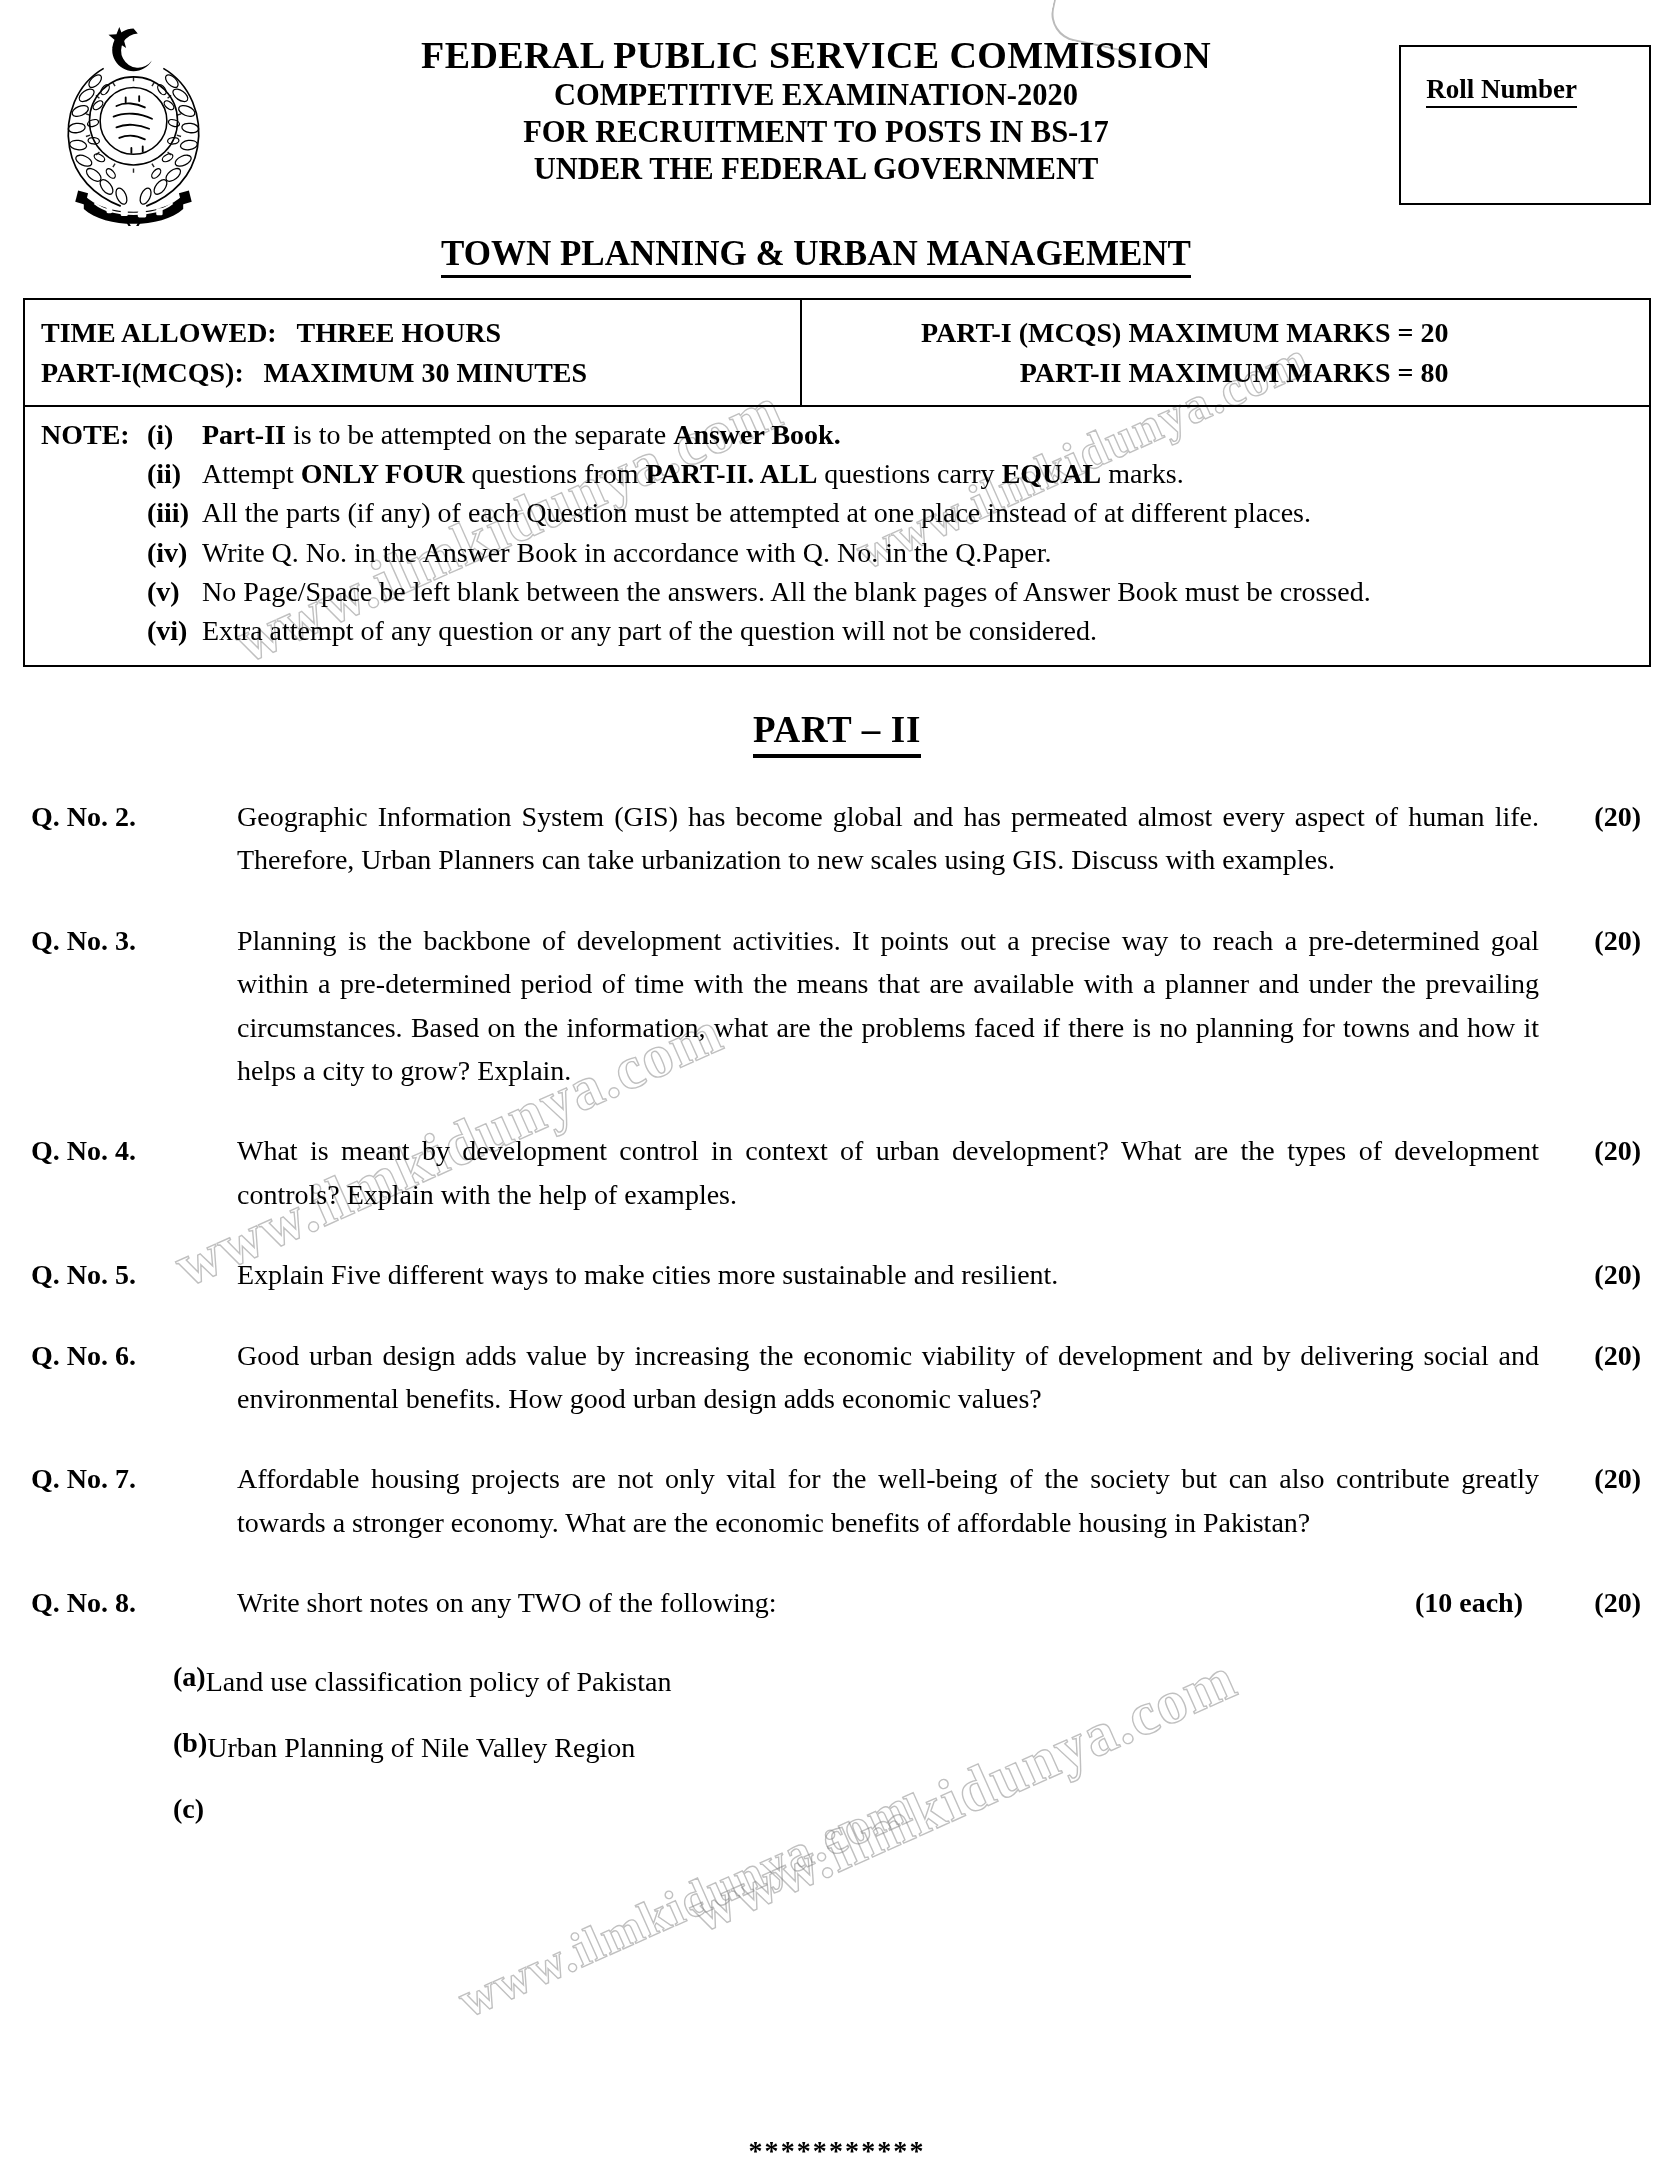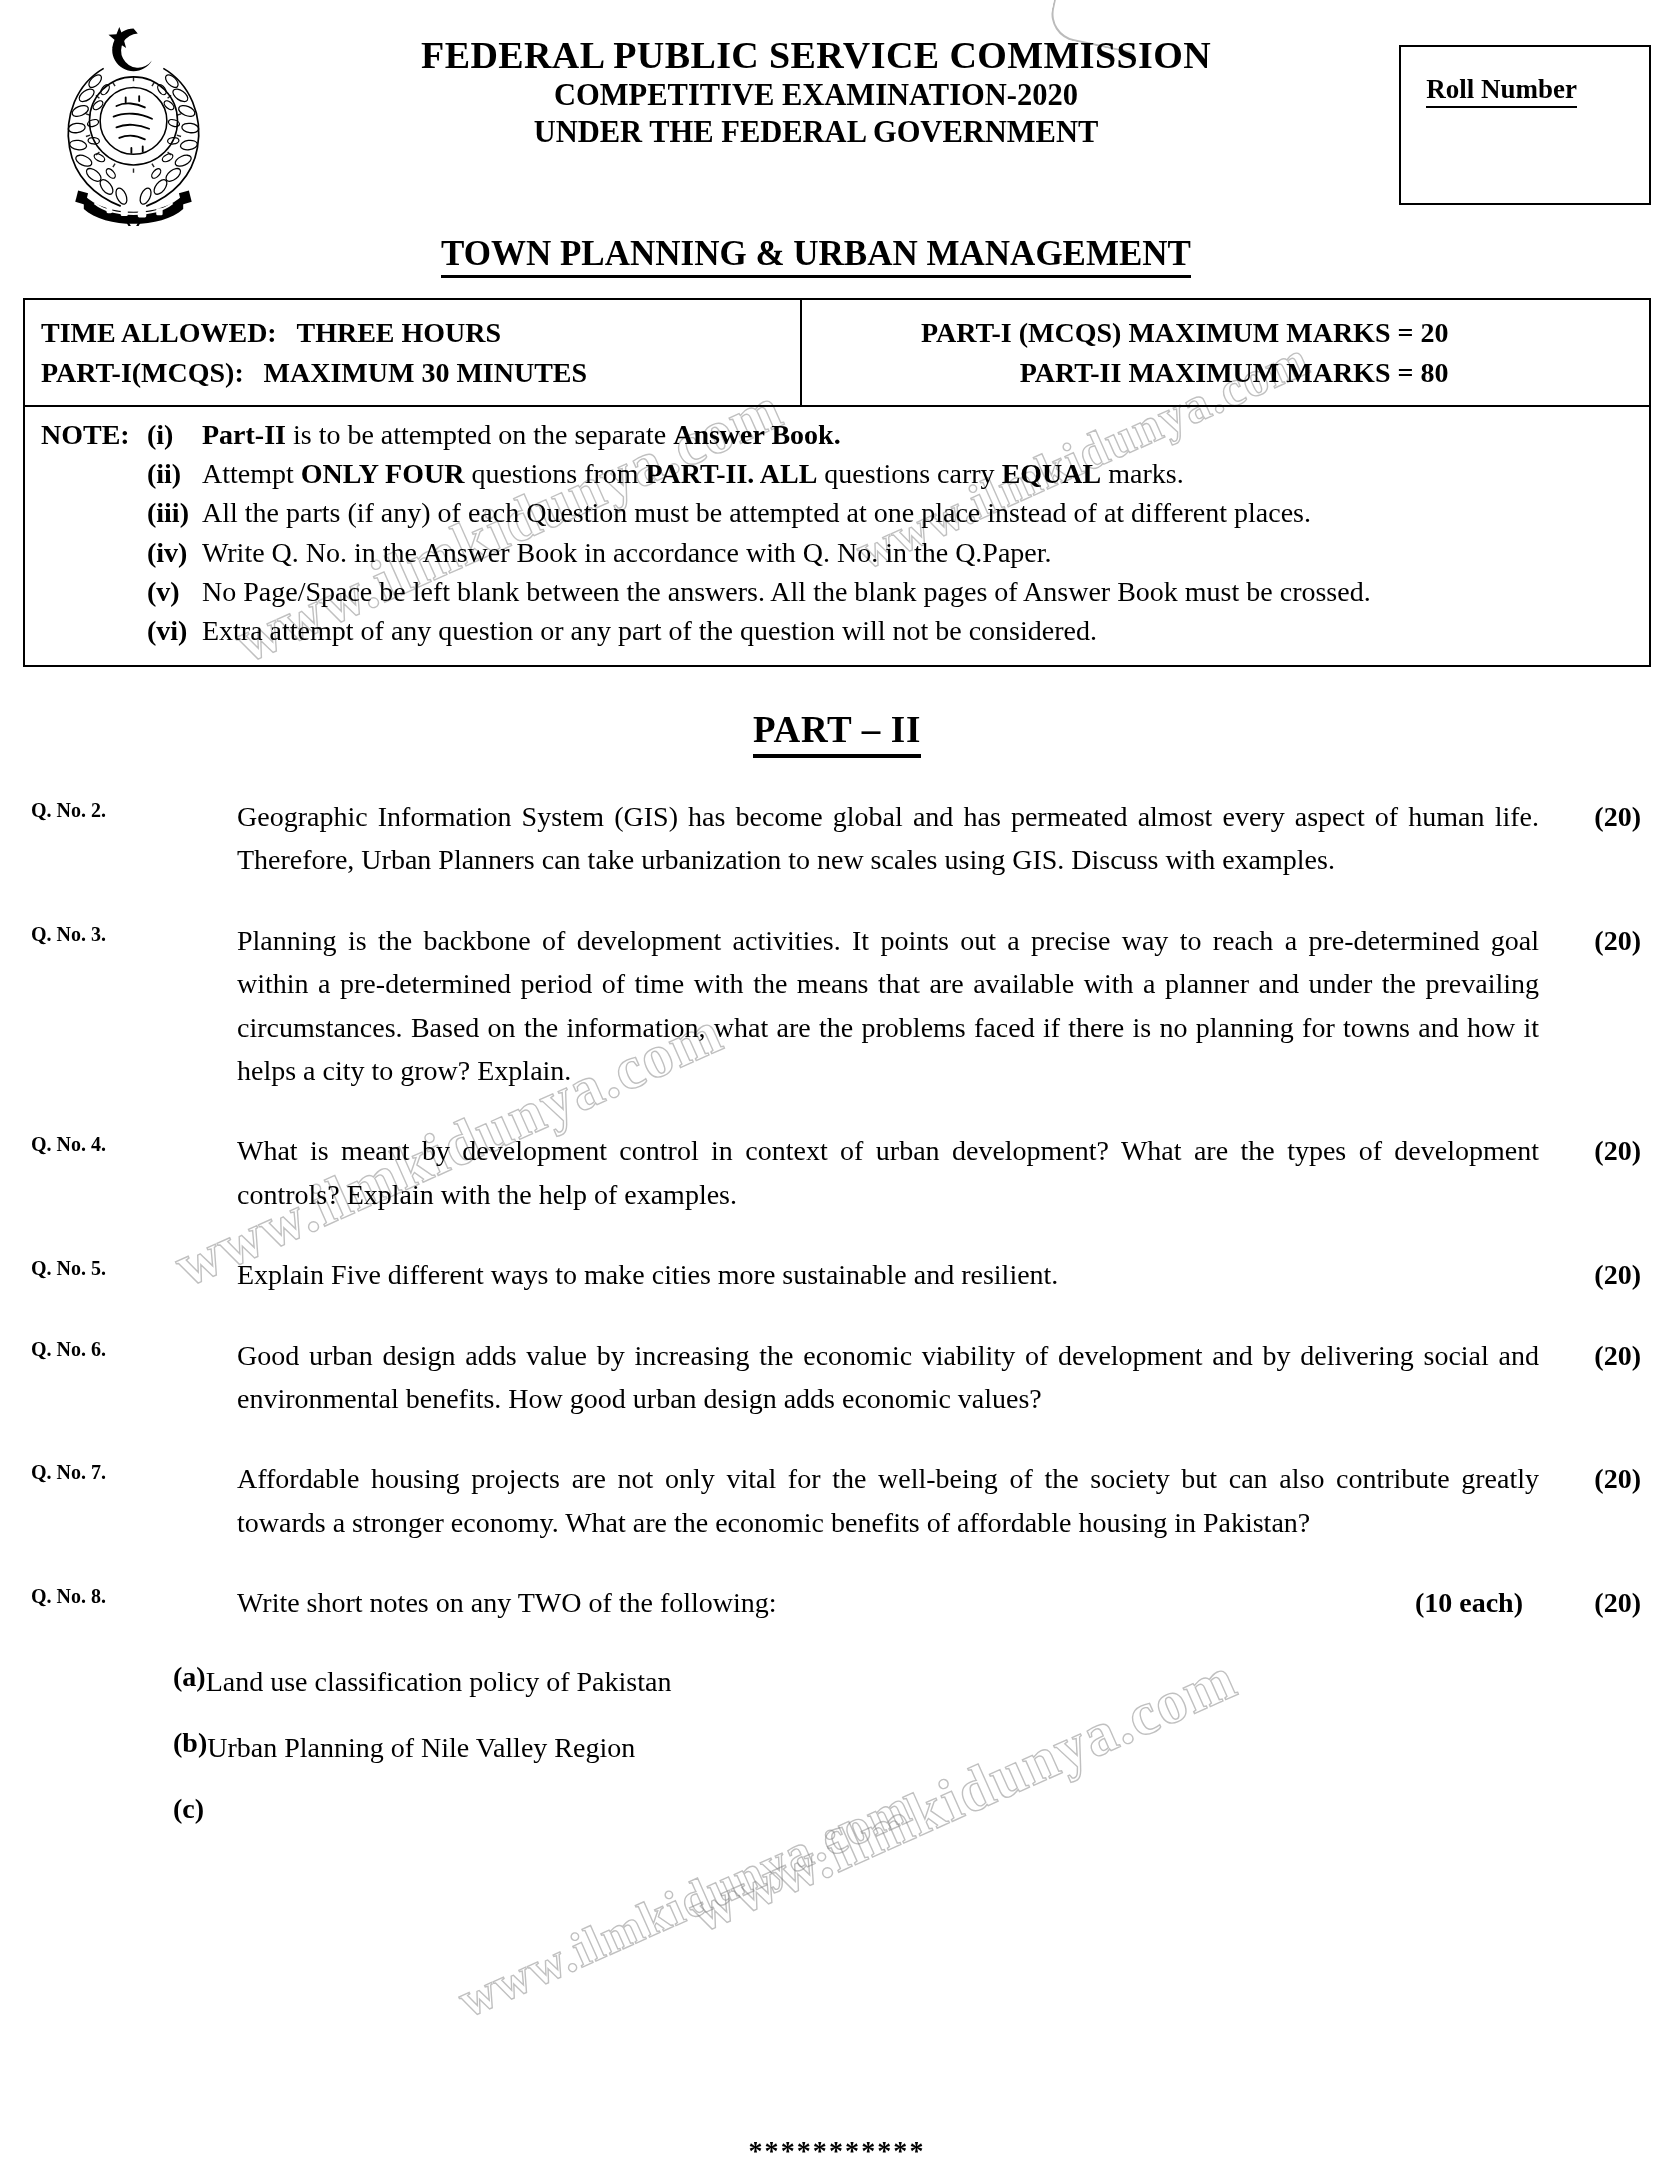--- a/index.html
+++ b/index.html
@@ -211,21 +211,21 @@
     margin: 0 33px 0 31px;
     z-index: 10;
   }
   .q-row {
     display: flex;
     align-items: flex-start;
     margin-bottom: 37px;
   }
   .q-label {
     flex: 0 0 206px;
-    font-size: 20px;
+    font-size: 28px;
     font-weight: bold;
     white-space: nowrap;
     line-height: 1.55;
   }
   .q-body {
     flex: 1;
     font-size: 28px;
     line-height: 1.55;
     text-align: justify;
     padding-right: 17px;
@@ -374,20 +374,21 @@
           <path d="M72 250 l14 4 -4 16 -14 -4z" fill="#000"></path>
           <path d="M228 250 l-14 4 4 16 14 -4z" fill="#000"></path>
           <path d="M140 292 l8 14 -8 14 M160 292 l-8 14 8 14" fill="none" stroke="#000" stroke-width="3"></path>
         </g>
       </svg>
     </div>
 
     <div class="header-titles">
       <div class="title-line-1">FEDERAL PUBLIC SERVICE COMMISSION</div>
       <div class="title-line-2">COMPETITIVE EXAMINATION-2020</div>
+      <div class="title-line-3">FOR RECRUITMENT TO POSTS IN BS-17</div>
       <div class="title-line-4">UNDER THE FEDERAL GOVERNMENT</div>
     </div>
 
     <div class="subject-title">
       <span>TOWN PLANNING &amp; URBAN MANAGEMENT</span>
     </div>
 
     <div class="roll-box">
       <div class="roll-label">Roll Number</div>
     </div>

